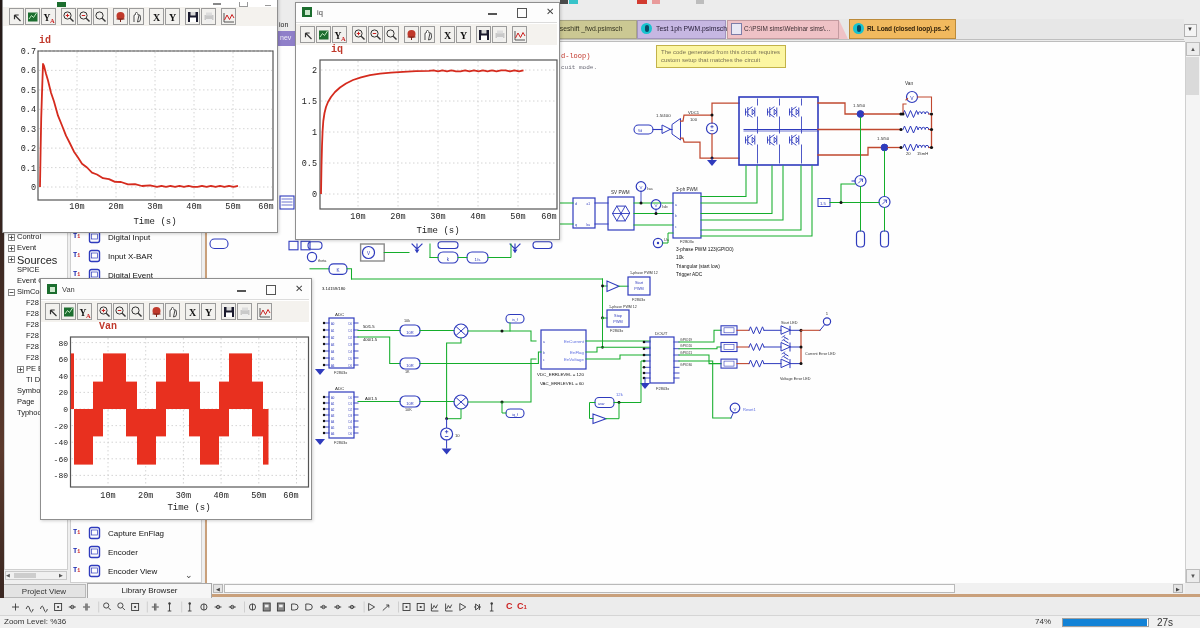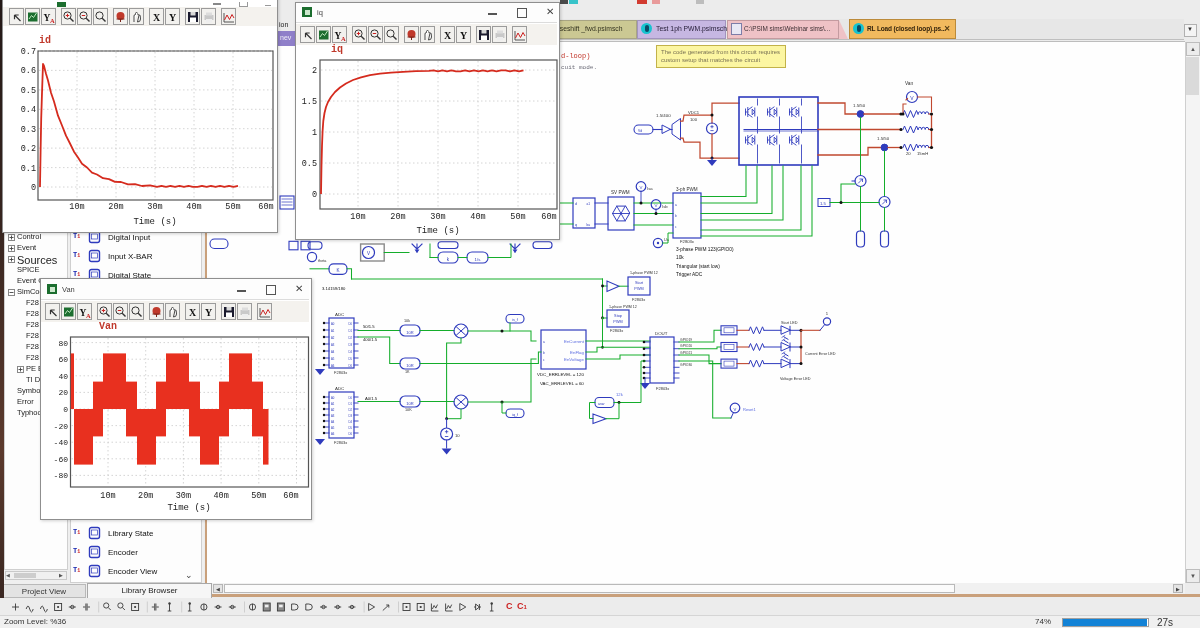--- a/index.html
+++ b/index.html
@@ -89,46 +89,46 @@
 <div class="abs" style="left:26px;top:342px;font-size:7.5px;color:#222;white-space:nowrap;">F28</div>
 <div class="abs" style="left:26px;top:353px;font-size:7.5px;color:#222;white-space:nowrap;">F28</div>
 <svg class="abs" style="left:17px;top:365.5px;" width="7" height="7" viewBox="0 0 7 7">
     <rect x="0.5" y="0.5" width="6" height="6" fill="#fff" stroke="#888"></rect>
     <path d="M1.5,3.5 h4" stroke="#444" stroke-width="0.9"></path>
     <path d="M3.5,1.5 v4" stroke="#444" stroke-width="0.9"></path>
   </svg>
 <div class="abs" style="left:26px;top:364px;font-size:7.5px;color:#222;white-space:nowrap;">PE E</div>
 <div class="abs" style="left:26px;top:375px;font-size:7.5px;color:#222;white-space:nowrap;">TI D</div>
 <div class="abs" style="left:17px;top:386px;font-size:7.5px;color:#222;white-space:nowrap;">Symbol</div>
-<div class="abs" style="left:17px;top:397px;font-size:7.5px;color:#222;white-space:nowrap;">Error</div>
+<div class="abs" style="left:17px;top:397px;font-size:7.5px;color:#222;white-space:nowrap;">Page</div>
 <div class="abs" style="left:17px;top:408px;font-size:7.5px;color:#222;white-space:nowrap;">Typhoo</div>
 <div class="abs mono" style="left:73px;top:232px;font-size:7px;color:#1a28b0;font-weight:bold;">T<span style="color:#c22;font-size:5px;">1</span></div>
 <svg class="abs" style="left:87px;top:230px;" width="16" height="15" viewBox="0 0 16 15">
     <rect x="2.5" y="1.5" width="10" height="11" rx="2" fill="none" stroke="#2f3bbd" stroke-width="1.4"></rect>
     <rect x="4.5" y="4" width="6" height="5" fill="none" stroke="#2f3bbd" stroke-width="0.7"></rect>
   </svg>
 <div class="abs" style="left:108px;top:233px;font-size:8px;color:#111;">Digital Input</div>
 <div class="abs mono" style="left:73px;top:251px;font-size:7px;color:#1a28b0;font-weight:bold;">T<span style="color:#c22;font-size:5px;">1</span></div>
 <svg class="abs" style="left:87px;top:249px;" width="16" height="15" viewBox="0 0 16 15">
     <rect x="2.5" y="1.5" width="10" height="11" rx="2" fill="none" stroke="#2f3bbd" stroke-width="1.4"></rect>
     <rect x="4.5" y="4" width="6" height="5" fill="none" stroke="#2f3bbd" stroke-width="0.7"></rect>
   </svg>
 <div class="abs" style="left:108px;top:252px;font-size:8px;color:#111;">Input X-BAR</div>
 <div class="abs mono" style="left:73px;top:270px;font-size:7px;color:#1a28b0;font-weight:bold;">T<span style="color:#c22;font-size:5px;">1</span></div>
 <svg class="abs" style="left:87px;top:268px;" width="16" height="15" viewBox="0 0 16 15">
     <rect x="2.5" y="1.5" width="10" height="11" rx="2" fill="none" stroke="#2f3bbd" stroke-width="1.4"></rect>
     <rect x="4.5" y="4" width="6" height="5" fill="none" stroke="#2f3bbd" stroke-width="0.7"></rect>
   </svg>
-<div class="abs" style="left:108px;top:271px;font-size:8px;color:#111;">Digital State</div>
+<div class="abs" style="left:108px;top:271px;font-size:8px;color:#111;">Digital Event</div>
 <div class="abs mono" style="left:73px;top:528px;font-size:7px;color:#1a28b0;font-weight:bold;">T<span style="color:#c22;font-size:5px;">1</span></div>
 <svg class="abs" style="left:87px;top:526px;" width="16" height="15" viewBox="0 0 16 15">
     <rect x="2.5" y="1.5" width="10" height="11" rx="2" fill="none" stroke="#2f3bbd" stroke-width="1.4"></rect>
     <rect x="4.5" y="4" width="6" height="5" fill="none" stroke="#2f3bbd" stroke-width="0.7"></rect>
   </svg>
-<div class="abs" style="left:108px;top:529px;font-size:8px;color:#111;">Library State</div>
+<div class="abs" style="left:108px;top:529px;font-size:8px;color:#111;">Capture EnFlag</div>
 <div class="abs mono" style="left:73px;top:547px;font-size:7px;color:#1a28b0;font-weight:bold;">T<span style="color:#c22;font-size:5px;">1</span></div>
 <svg class="abs" style="left:87px;top:545px;" width="16" height="15" viewBox="0 0 16 15">
     <rect x="2.5" y="1.5" width="10" height="11" rx="2" fill="none" stroke="#2f3bbd" stroke-width="1.4"></rect>
     <rect x="4.5" y="4" width="6" height="5" fill="none" stroke="#2f3bbd" stroke-width="0.7"></rect>
   </svg>
 <div class="abs" style="left:108px;top:548px;font-size:8px;color:#111;">Encoder</div>
 <div class="abs mono" style="left:73px;top:566px;font-size:7px;color:#1a28b0;font-weight:bold;">T<span style="color:#c22;font-size:5px;">1</span></div>
 <svg class="abs" style="left:87px;top:564px;" width="16" height="15" viewBox="0 0 16 15">
     <rect x="2.5" y="1.5" width="10" height="11" rx="2" fill="none" stroke="#2f3bbd" stroke-width="1.4"></rect>
     <rect x="4.5" y="4" width="6" height="5" fill="none" stroke="#2f3bbd" stroke-width="0.7"></rect>

